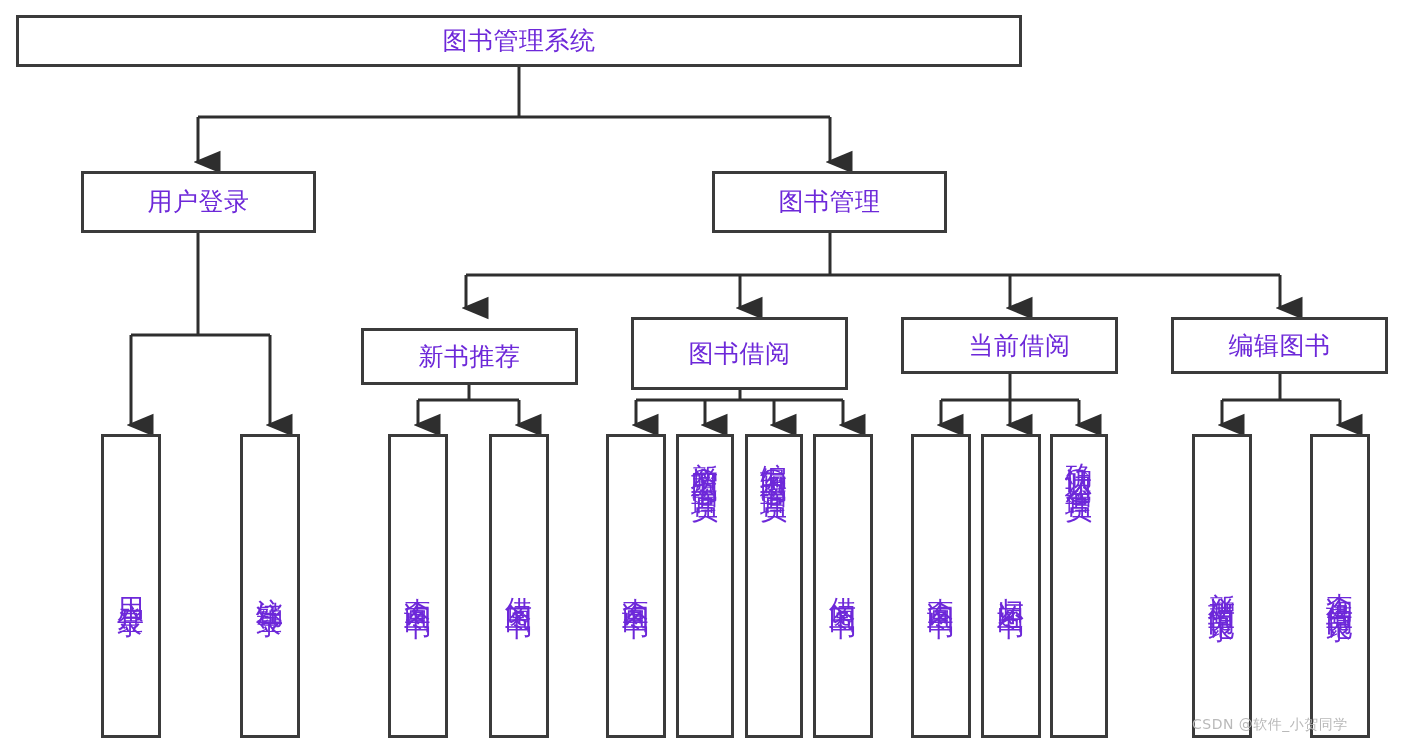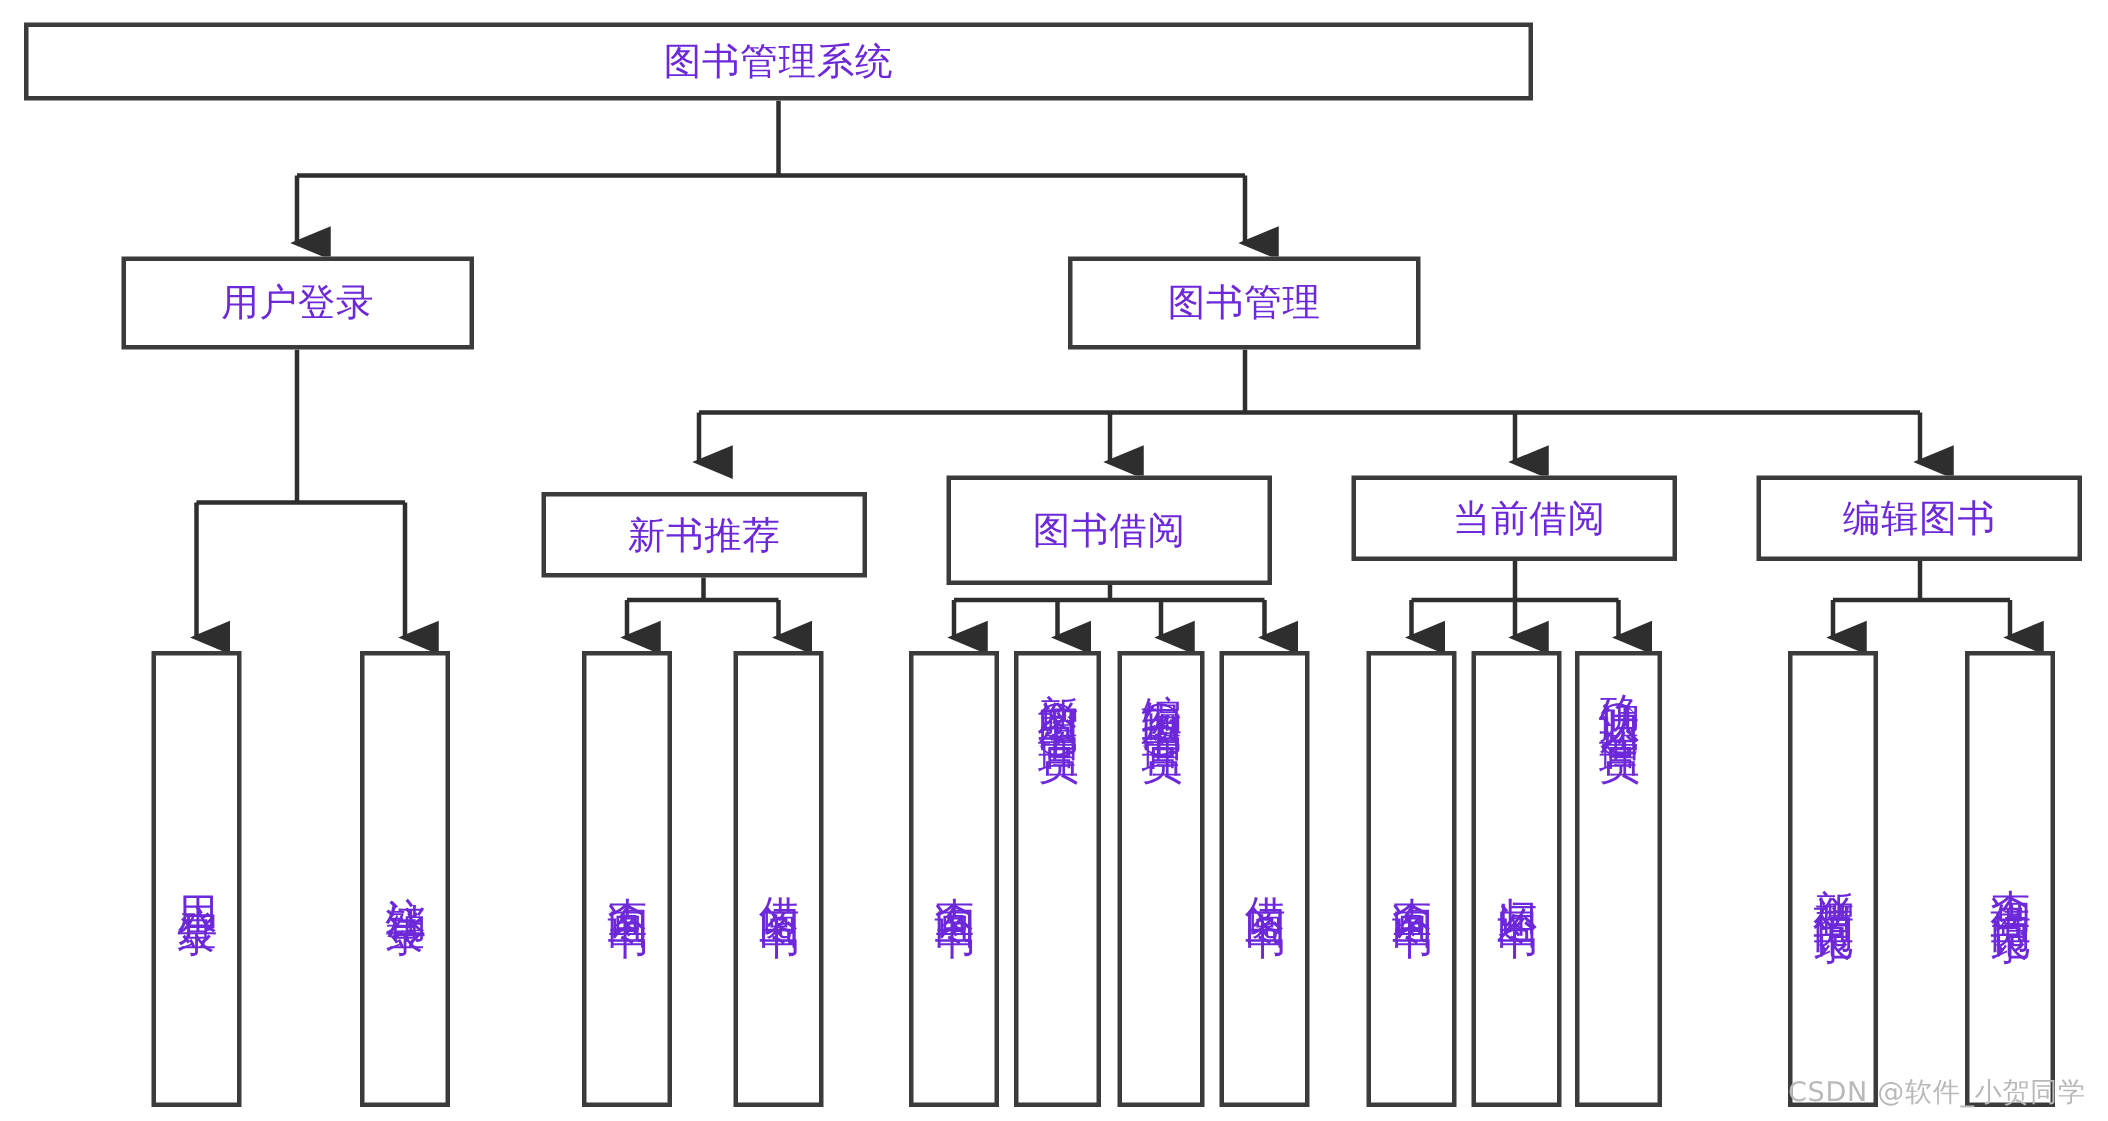--- a/index.html
+++ b/index.html
@@ -64,21 +64,21 @@
     letter-spacing: 5px;
     white-space: nowrap;
   }
   .node-v.v-center {
     align-items: center;
     padding-top: 0;
   }
   .watermark {
     position: absolute;
     color: #b9b9b9;
-    font-size: 18px;
+    font-size: 14px;
     white-space: nowrap;
     letter-spacing: 0.5px;
     pointer-events: none;
   }
 </style>
 </head>
 <body>
 
 <div id="diagram-root">
 

